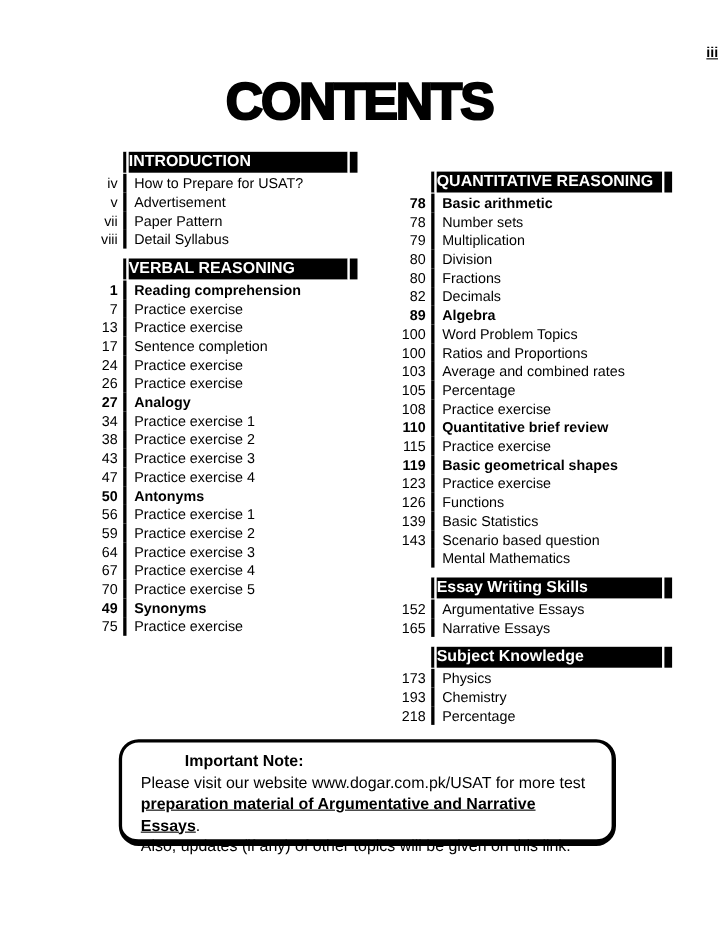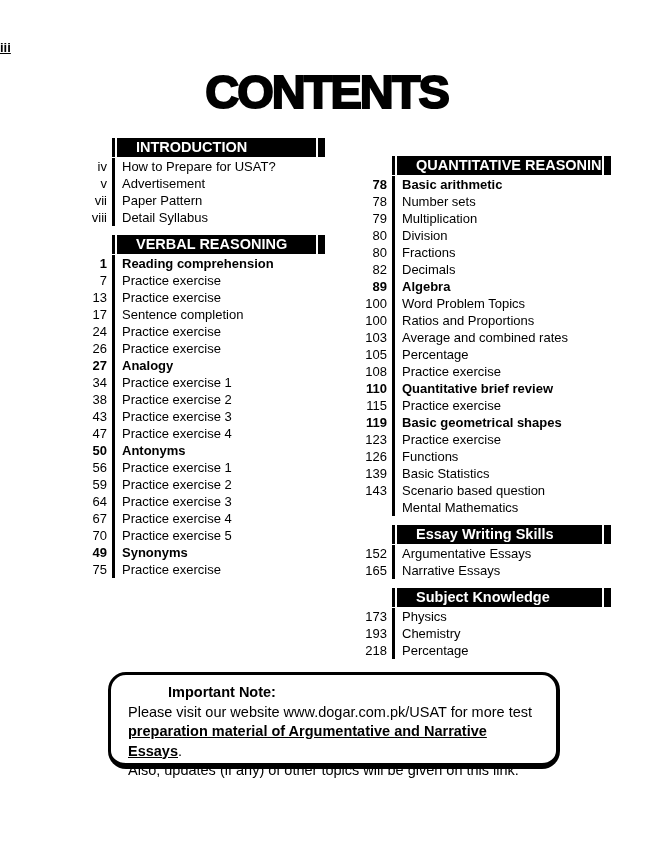--- a/index.html
+++ b/index.html
@@ -5,21 +5,21 @@
   html,body { margin:0; padding:0; }
   body {
     width:653px; height:850px; position:relative;
     background:#ffffff; color:#000;
     font-family:"Liberation Sans", sans-serif;
     overflow:hidden;
   }
 
   .page-num {
     position:absolute; top:40px; left:0; width:653px;
-    text-align:left; font-weight:bold; font-size:13px;
+    text-align:right; font-weight:bold; font-size:13px;
     text-decoration:underline;
   }
 
   .contents-title {
     position:absolute; top:64px; left:0; width:653px;
     text-align:center; font-size:47px; font-weight:bold;
     letter-spacing:-2px;
     -webkit-text-stroke:2px #000;
   }
 
@@ -30,21 +30,21 @@
   .toc-section { margin-bottom:9px; }
 
   .sec-header {
     display:flex; height:19px; margin-left:var(--pgw); margin-bottom:1px;
   }
   .hdr-stub { width:3px; background:#000; flex:none; }
   .hdr-gap  { width:2px; background:#fff; flex:none; }
   .hdr-bar  {
     flex:1; background:#000; color:#fff;
     font-weight:bold; font-size:14.5px; line-height:19px;
-    padding-left:19px; white-space:nowrap; overflow:hidden;
+    padding-left:0; white-space:nowrap; overflow:hidden;
   }
   .hdr-cap  { width:7px; background:#000; flex:none; }
 
   .toc-row { display:flex; line-height:17px; font-size:13px; }
   .toc-row .pg {
     flex:none; width:var(--pgw); box-sizing:border-box;
     text-align:right; padding-right:5px;
   }
   .toc-row .ttl {
     flex:1; border-left:3px solid #000; padding-left:7px;

